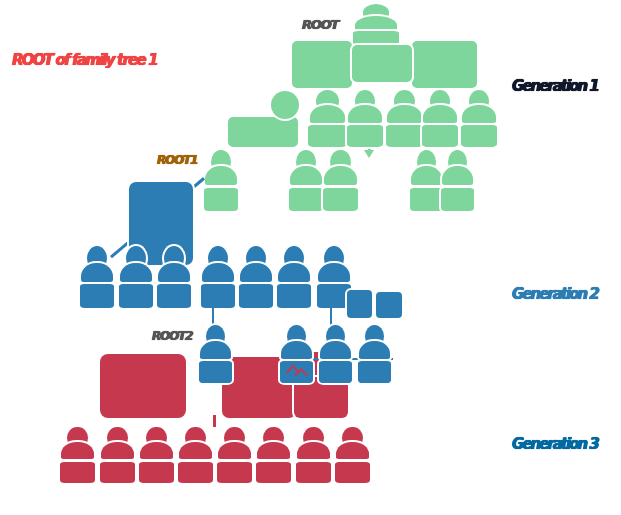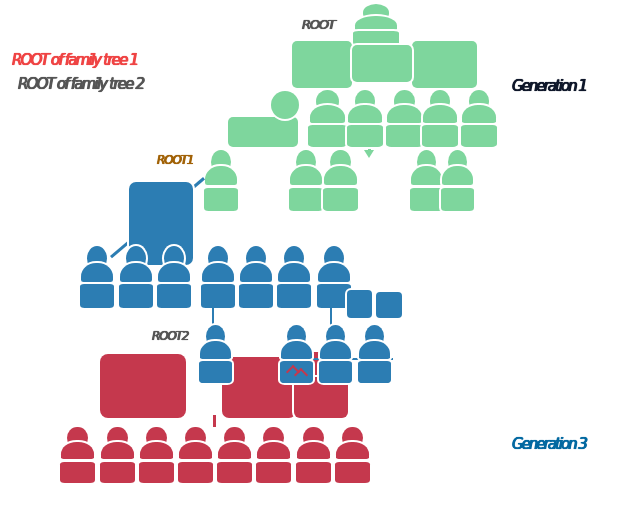--- a/index.html
+++ b/index.html
@@ -14,21 +14,21 @@
   .person .torso{left:4%;width:92%;top:27%;height:31%;border-radius:48% 48% 8% 8%/70% 70% 10% 10%;box-shadow:0 0 0 2px #fff;}
   .person .body{left:0;width:100%;top:62%;height:38%;border-radius:12% 12% 14% 14%;box-shadow:0 0 0 2px #fff;}
   .rect .pc{left:0;top:0;width:100%;height:100%;box-shadow:0 0 0 2px #fff;}
   .headonly .pc{left:0;top:0;width:100%;height:100%;border-radius:50%;box-shadow:0 0 0 2px #fff;}
   .vline .pc,.hline .pc{left:0;top:0;width:100%;height:100%;}
   .lineseg{background:currentColor;transform-origin:0 0;height:2.5px;}
   .tri{width:0;height:0;border-left:5px solid transparent;border-right:5px solid transparent;border-top:8px solid currentColor;}
   .chev{width:8px;height:8px;border-left:2.5px solid currentColor;border-top:2.5px solid currentColor;transform:rotate(45deg);}
   
   .lbl{
-    position:absolute;font-style:italic;font-weight:normal;white-space:nowrap;
+    position:absolute;font-style:italic;font-weight:bold;white-space:nowrap;
     letter-spacing:-1.6px;
     text-shadow:0.6px 0 currentColor,-0.6px 0 currentColor,0 0 1px currentColor;
   }
   .lbl.small{font-size:12px;letter-spacing:-1.2px;}
   .lbl.mid{font-size:13px;letter-spacing:-1.2px;}
   .lbl.legend{font-size:15px;letter-spacing:-1.8px;}
   .lbl.gen{font-size:15px;letter-spacing:-2px;}
 </style>
 </head>
 <body>
@@ -236,21 +236,21 @@
         <div class="pc body"></div>
       </div>
       <div class="fig person" style="left: 335px; top: 427px; color: rgb(197, 56, 77); width: 35px; height: 56px;">
         <div class="pc head"></div>
         <div class="pc torso"></div>
         <div class="pc body"></div>
       </div>
     </div>
 
   <div class="lbl legend" style="left: 12px; top: 51px; color: #ef4444;">ROOT of family tree 1</div>
-  <div class="lbl legend" style="left: 18px; top: 75px; color: rgb(85, 85, 85);">ROOT of family tree 2</div>
 
   <div class="lbl mid" style="left: 302px; top: 17px; color: rgb(85, 85, 85);">ROOT</div>
   <div class="lbl small" style="left: 157px; top: 153px; color: #a16207;">ROOT1</div>
   <div class="lbl small" style="left: 152px; top: 329px; color: rgb(85, 85, 85);">ROOT2</div>
 
   <div class="lbl gen" style="left: 512px; top: 77px; color: #0f172a;">Generation 1</div>
+  <div class="lbl gen" style="left: 512px; top: 285px; color: rgb(44, 125, 179);">Generation 2</div>
   <div class="lbl gen" style="left: 512px; top: 435px; color: #0369a1;">Generation 3</div>
 </div>
 
 </body></html>

